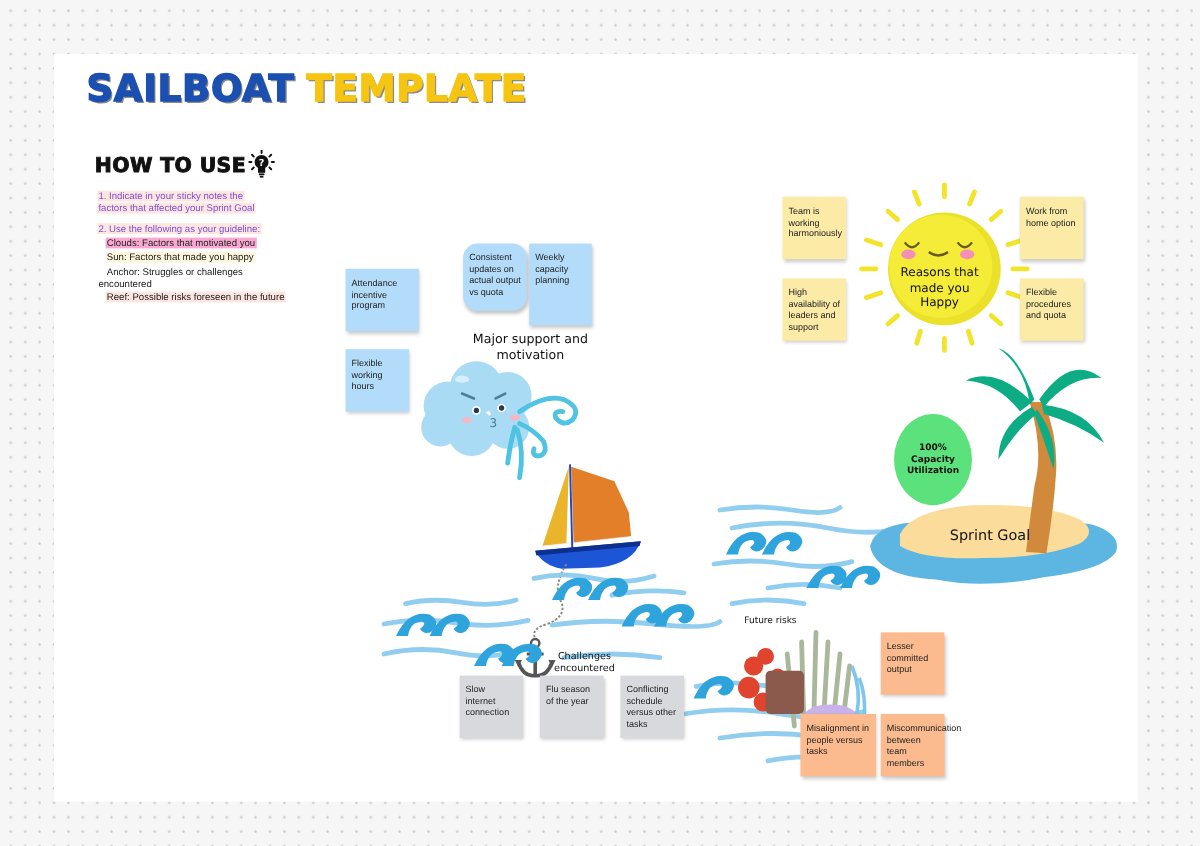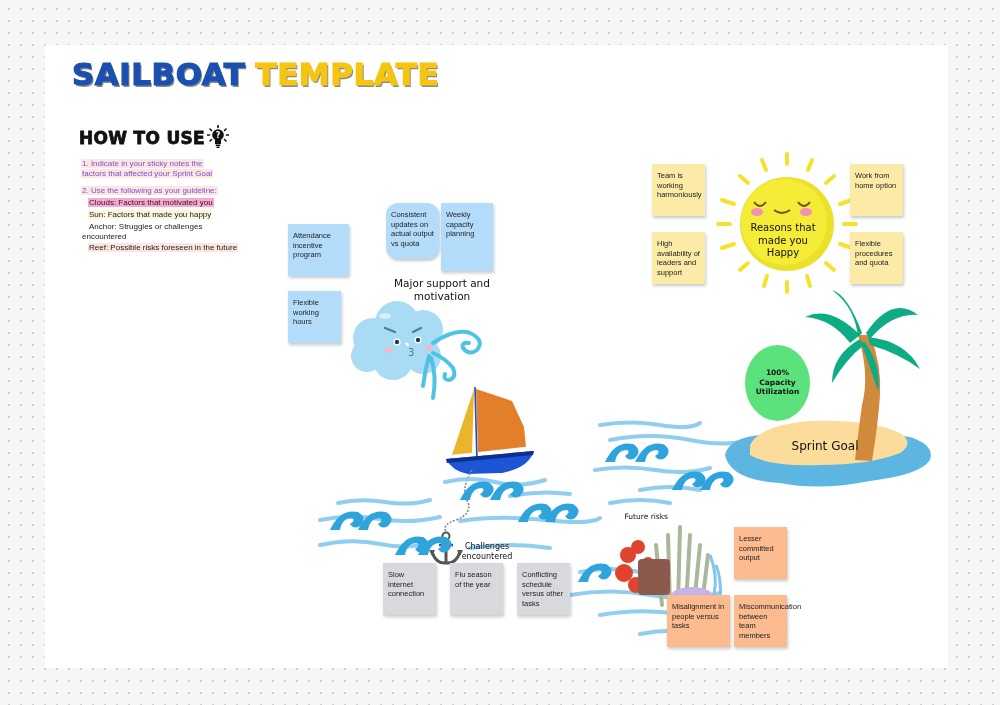--- a/index.html
+++ b/index.html
@@ -272,17 +272,17 @@
     <circle cx="26" cy="70" r="8"></circle>
       <circle cx="38" cy="48" r="6"></circle>
   </g>
   <rect x="28" y="44" width="32" height="36" fill="#8b5a4c" rx="4"></rect>
   <ellipse cx="82" cy="82" rx="22" ry="10" fill="#c9b2ea"></ellipse>
   <g fill="none" stroke="#7ec6ec" stroke-width="3">
     <path d="M100 40 Q108 60 104 80"></path>
       <path d="M106 50 Q112 65 110 85"></path>
   </g>
 </svg>
-<div class="label" style="left:616px; top:512px; width:52px; font-size:7.5px;text-align:right;">Future risks</div>
+<div class="label" style="left:616px; top:512px; width:52px; font-size:7.5px;">Future risks</div>
 
 <div class="sticky s-orange" style="left:734px; top:527px; width:53px; height:52px;"><span>Lesser committed output</span></div>
 <div class="sticky s-orange" style="left:667px; top:595px; width:63px; height:52px;"><span>Misalignment in people versus tasks</span></div>
 <div class="sticky s-orange" style="left:734px; top:595px; width:53px; height:52px;"><span>Miscommunication between team members</span></div>
 
 </body></html>

